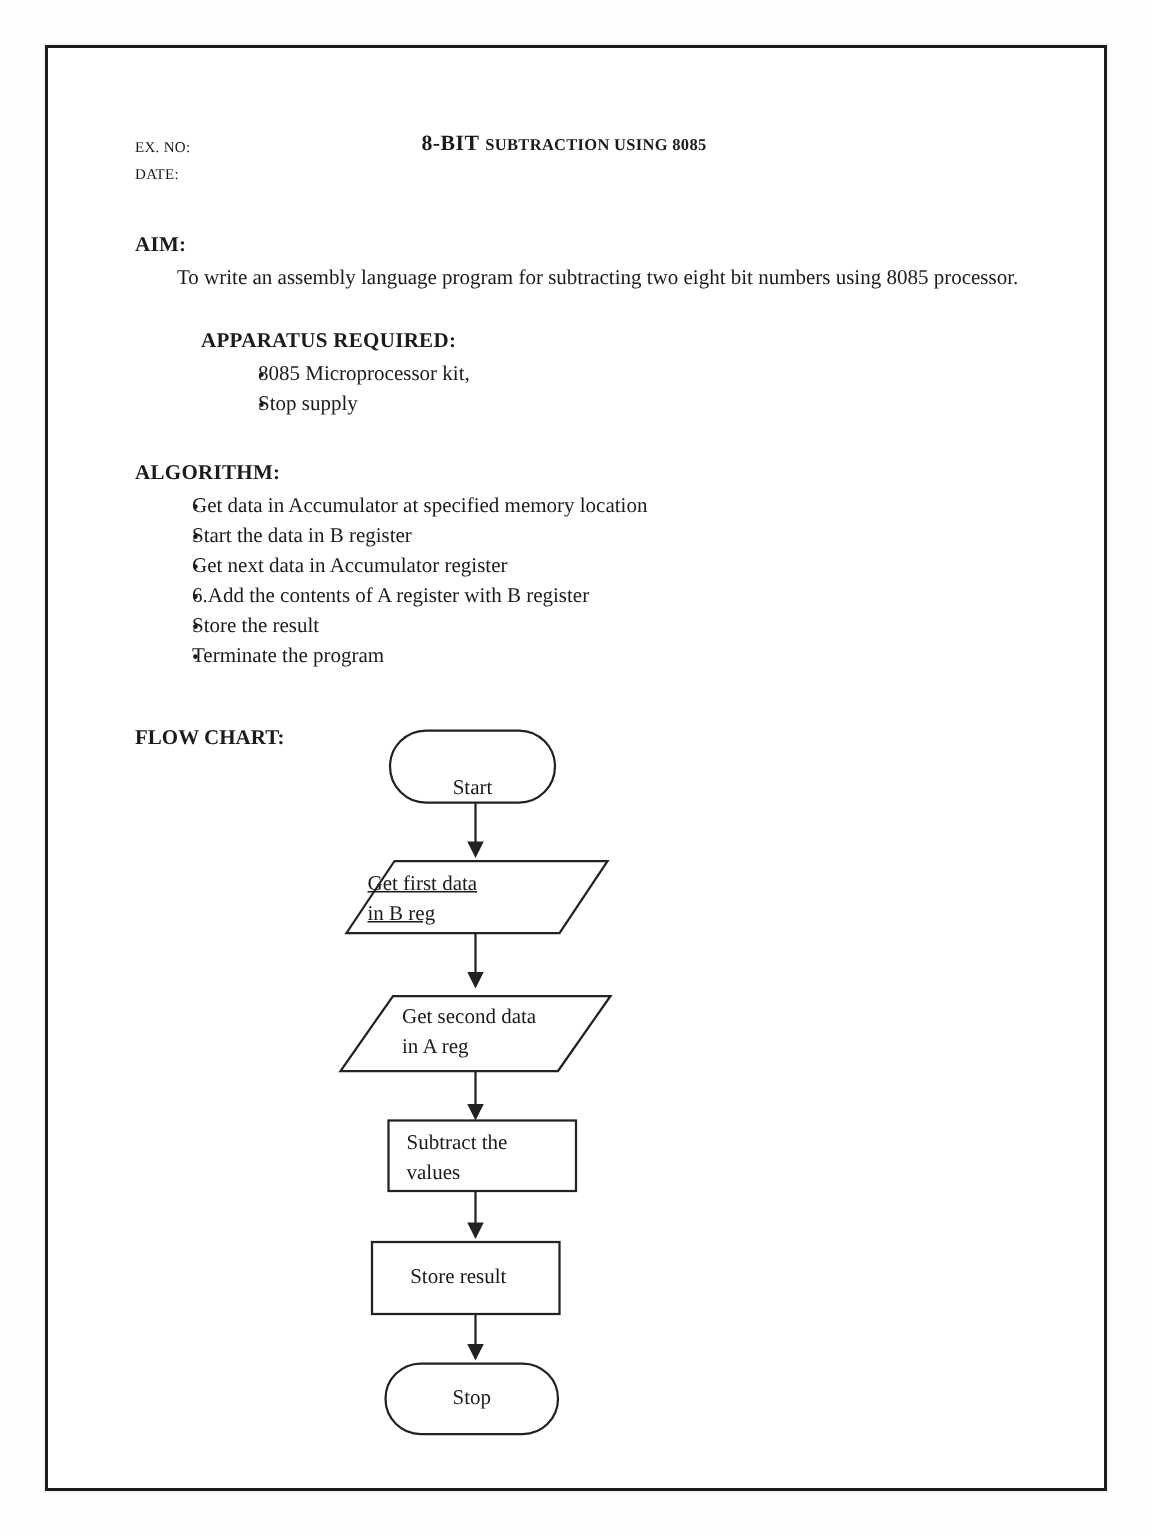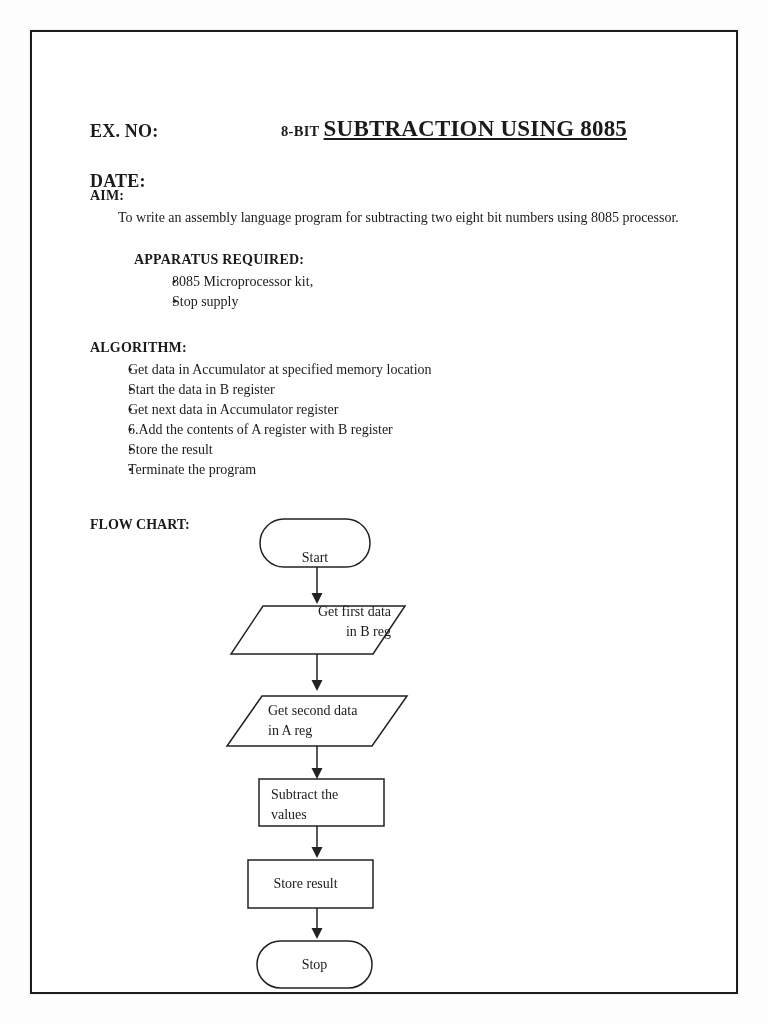--- a/index.html
+++ b/index.html
@@ -18,27 +18,27 @@
     border: 2px solid #1c1c1c;
     box-shadow: 0 0 2px rgba(0,0,0,0.15);
   }
   .content {
     position: relative;
     padding: 58px 58px 0 58px;
     font-size: 14px;
     line-height: 19px;
   }
   .doc-header { position: relative; height: 38px; }
-  .hdr-line { font-weight: bold; font-size: 18px; line-height: 18px; letter-spacing: 0.2px; margin-top: 32px; }
+  .hdr-line { font-weight: normal; font-size: 10px; line-height: 18px; letter-spacing: 0.2px; }
   .doc-title {
     position: absolute; left: 191px; top: -3px;
     white-space: nowrap; font-weight: bold;
   }
   .title-small { font-size: 14.5px; letter-spacing: 0.3px; }
-  .title-large { font-size: 23px; margin-left: 4px; letter-spacing: 0.2px; text-decoration: underline; }
+  .title-large { font-size: 11px; margin-left: 4px; letter-spacing: 0.2px; }
   .sec-heading { font-weight: bold; font-size: 14px; letter-spacing: 0.2px; }
   .aim-block { margin-top: 26px; }
   .aim-text { margin-top: 3px; text-indent: 28px; width: 592px; }
   .apparatus-block { margin-top: 23px; margin-left: 44px; }
   .algorithm-block { margin-top: 26px; }
   .bullet-list { margin-top: 3px; }
   .bullet-item { display: flex; line-height: 20px; }
   .bullet-mark { width: 22px; padding-left: 38px; flex: none; font-size: 13px; }
   .flowchart-section { position: relative; margin-top: 30px; height: 500px; }
   .fc-heading { position: absolute; left: 0; top: 5px; font-weight: bold; font-size: 14px; }
@@ -149,21 +149,21 @@
 
         <g>
           <line x1="227" y1="398" x2="227" y2="419"></line>
           <polygon points="221.5,418 232.5,418 227,429" fill="#222222" stroke="none"></polygon>
         </g>
 
         <rect x="167" y="431" width="115" height="47" rx="23.5"></rect>
       </svg>
 
       <div class="fc-label fc-center" style="left:170px; top:24px; width:110px; height:48px;">Start</div>
-      <div class="fc-label" style="left:155px; top:92px; width:146px; text-align:right;">Get first data
+      <div class="fc-label" style="left:155px; top:102px; width:146px; text-align:left;text-decoration:underline;">Get first data
 in B reg</div>
       <div class="fc-label" style="left:178px; top:191px; width:146px;">Get second data
 in A reg</div>
       <div class="fc-label" style="left:181px; top:275px; width:112px;">Subtract the
 values</div>
       <div class="fc-label fc-center" style="left:158px; top:350px; width:115px; height:48px;">Store result</div>
       <div class="fc-label fc-center" style="left:167px; top:431px; width:115px; height:47px;">Stop</div>
     </div>
 
   </div>

